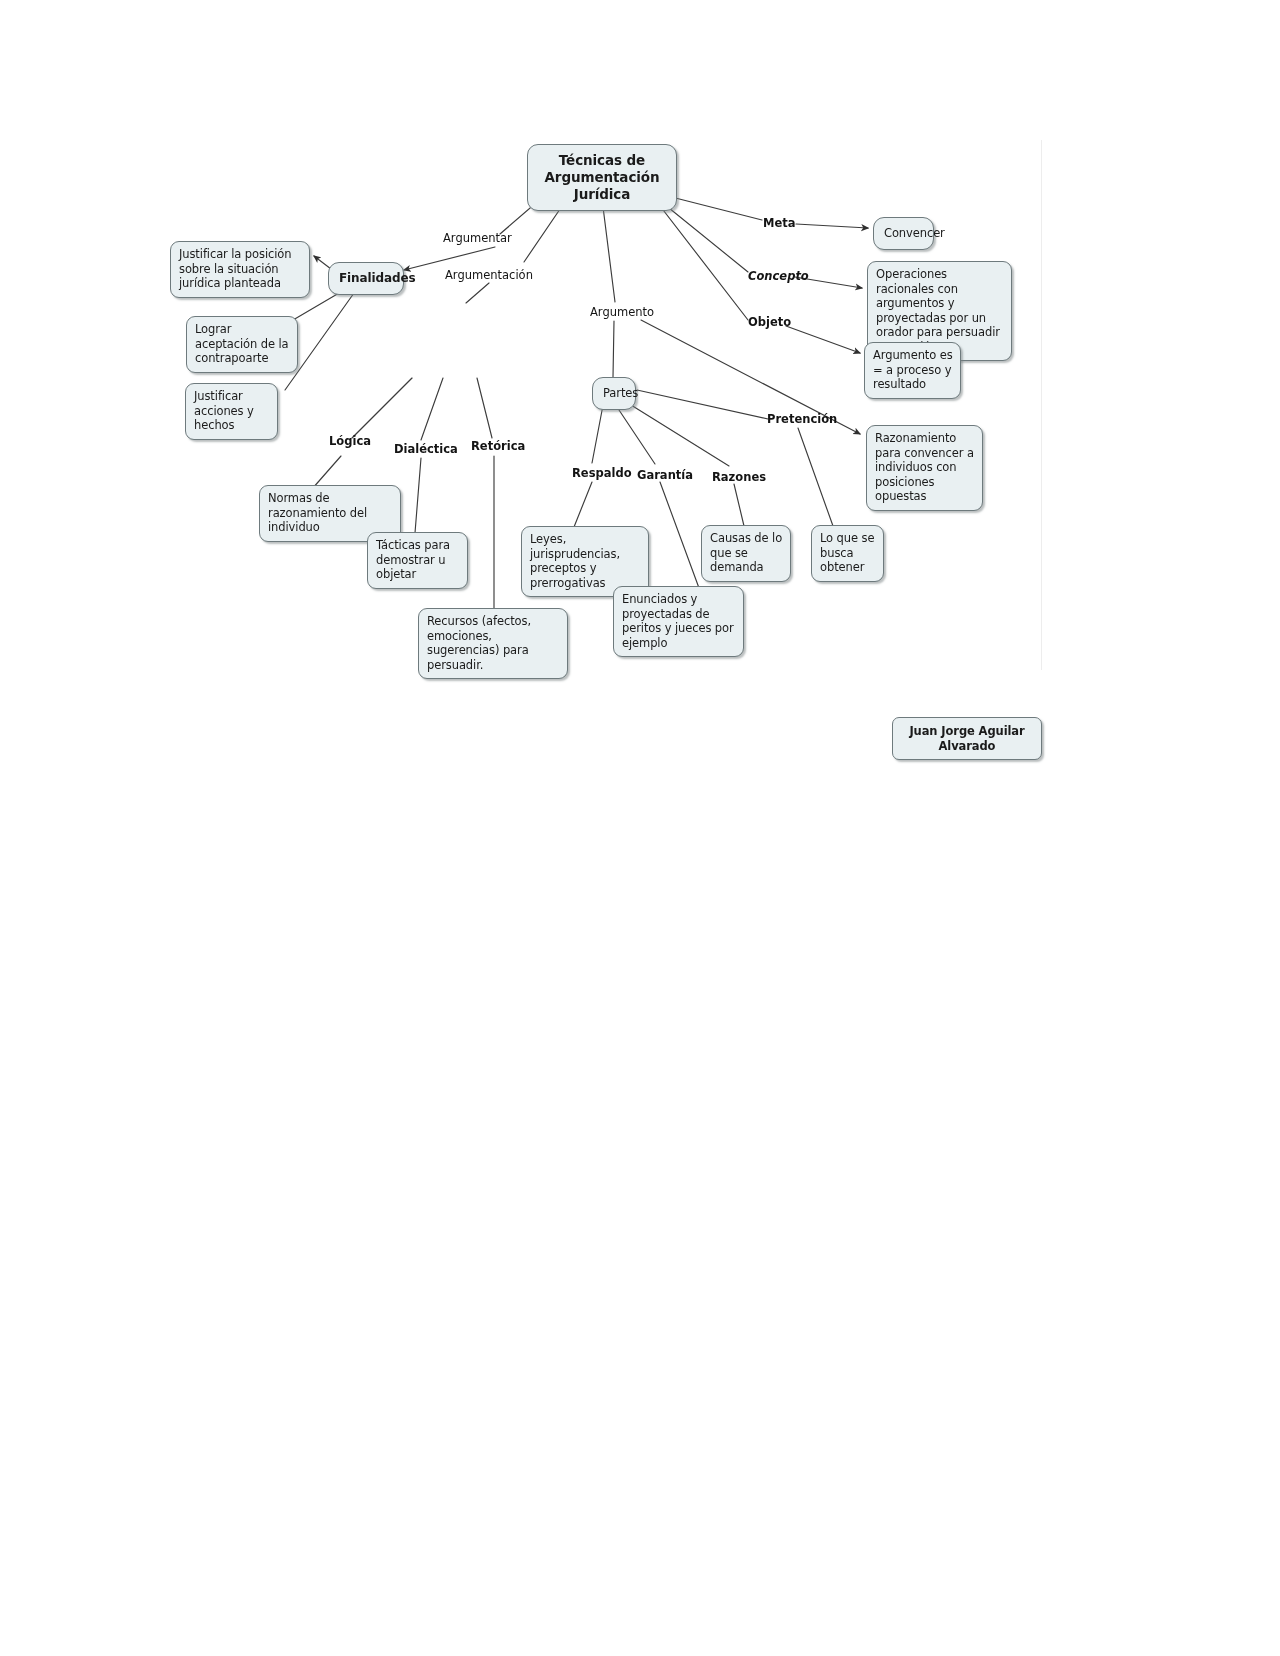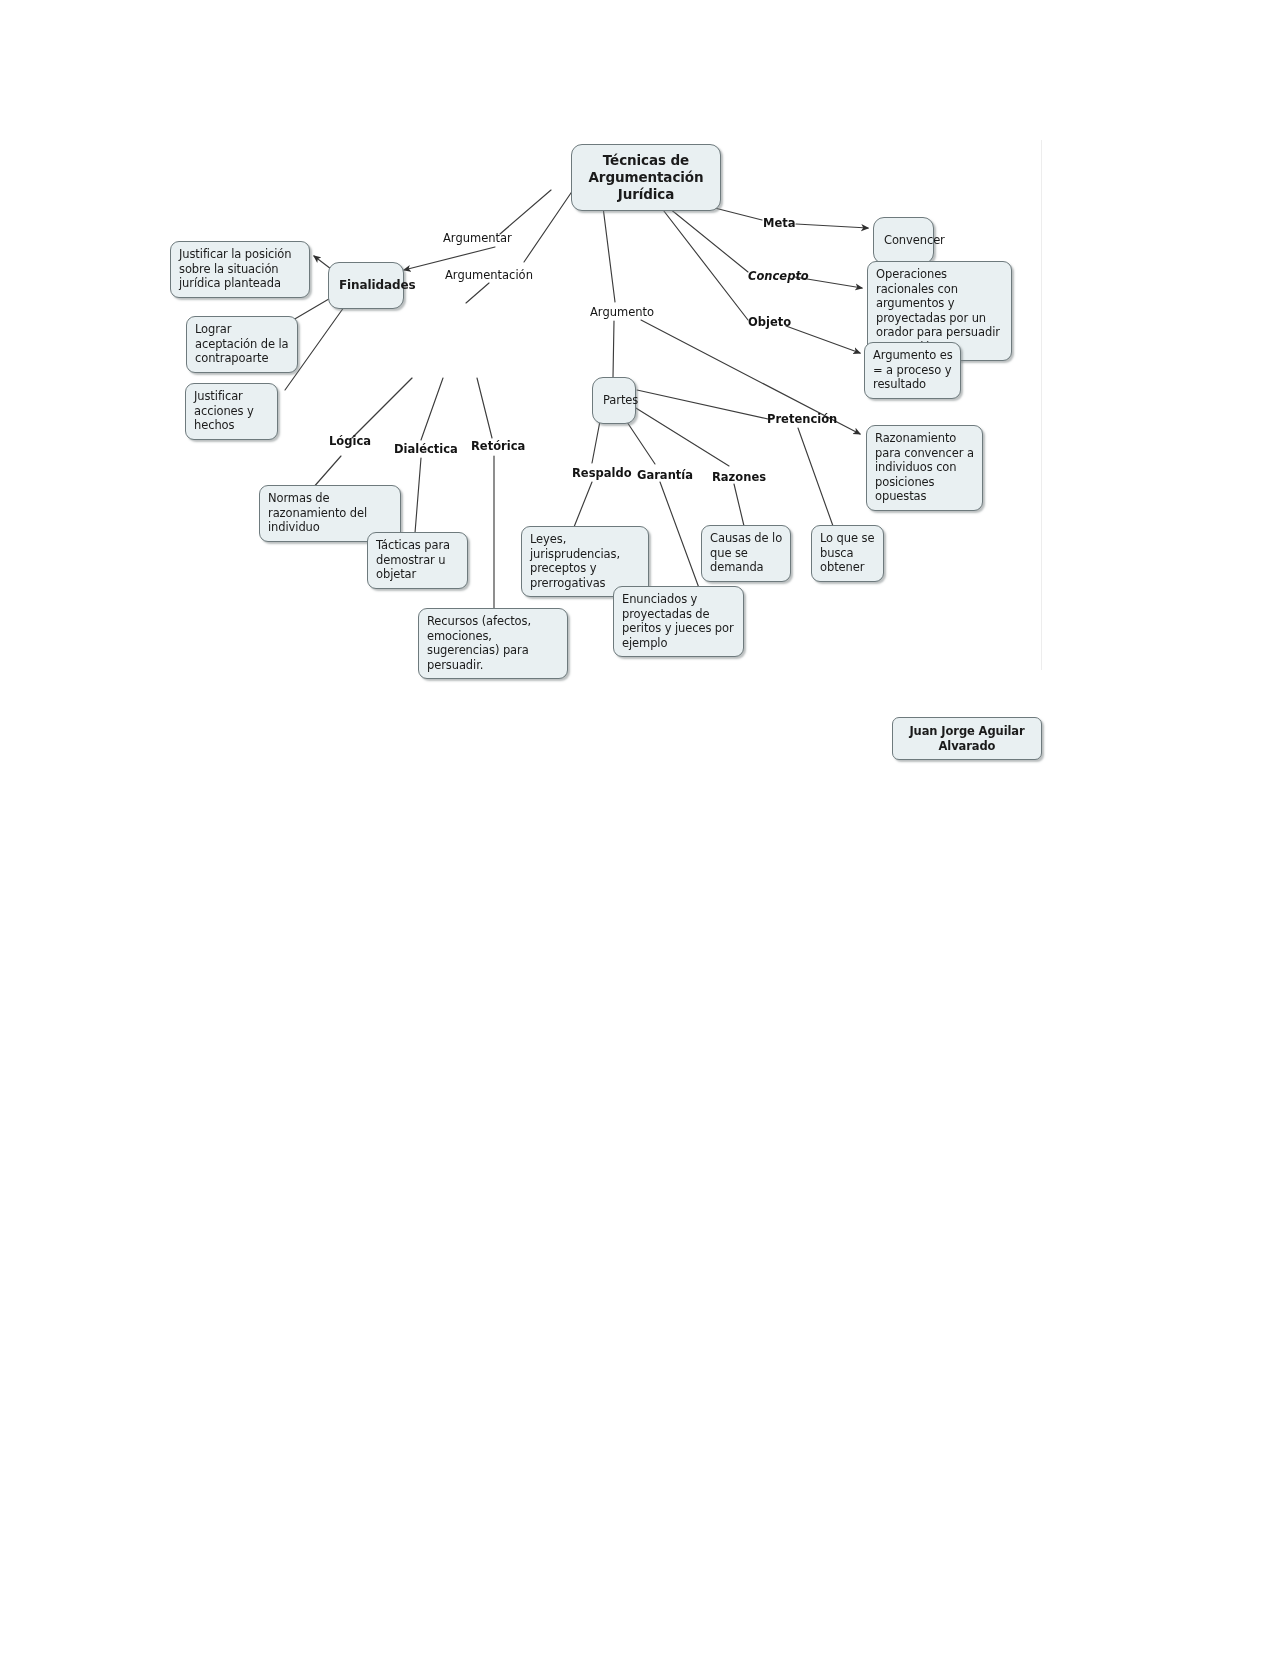--- a/index.html
+++ b/index.html
@@ -55,26 +55,25 @@
     text-align: center;
     padding-top: 5px;
   }
   .node.root {
     font-weight: bold;
     font-size: 13.5px;
     line-height: 17px;
     text-align: center;
     border-radius: 11px;
     padding: 7px 10px;
-    margin-left: 44px;
   }
   .node.pill {
     border-radius: 11px;
     text-align: center;
-    padding: 15px 10px;
+    padding: 8px 10px;
   }
   .node.signature {
     font-weight: bold;
     font-size: 11.5px;
     text-align: center;
     padding: 6px 9px;
     border-radius: 7px;
   }
   .link-label {
     position: absolute;

